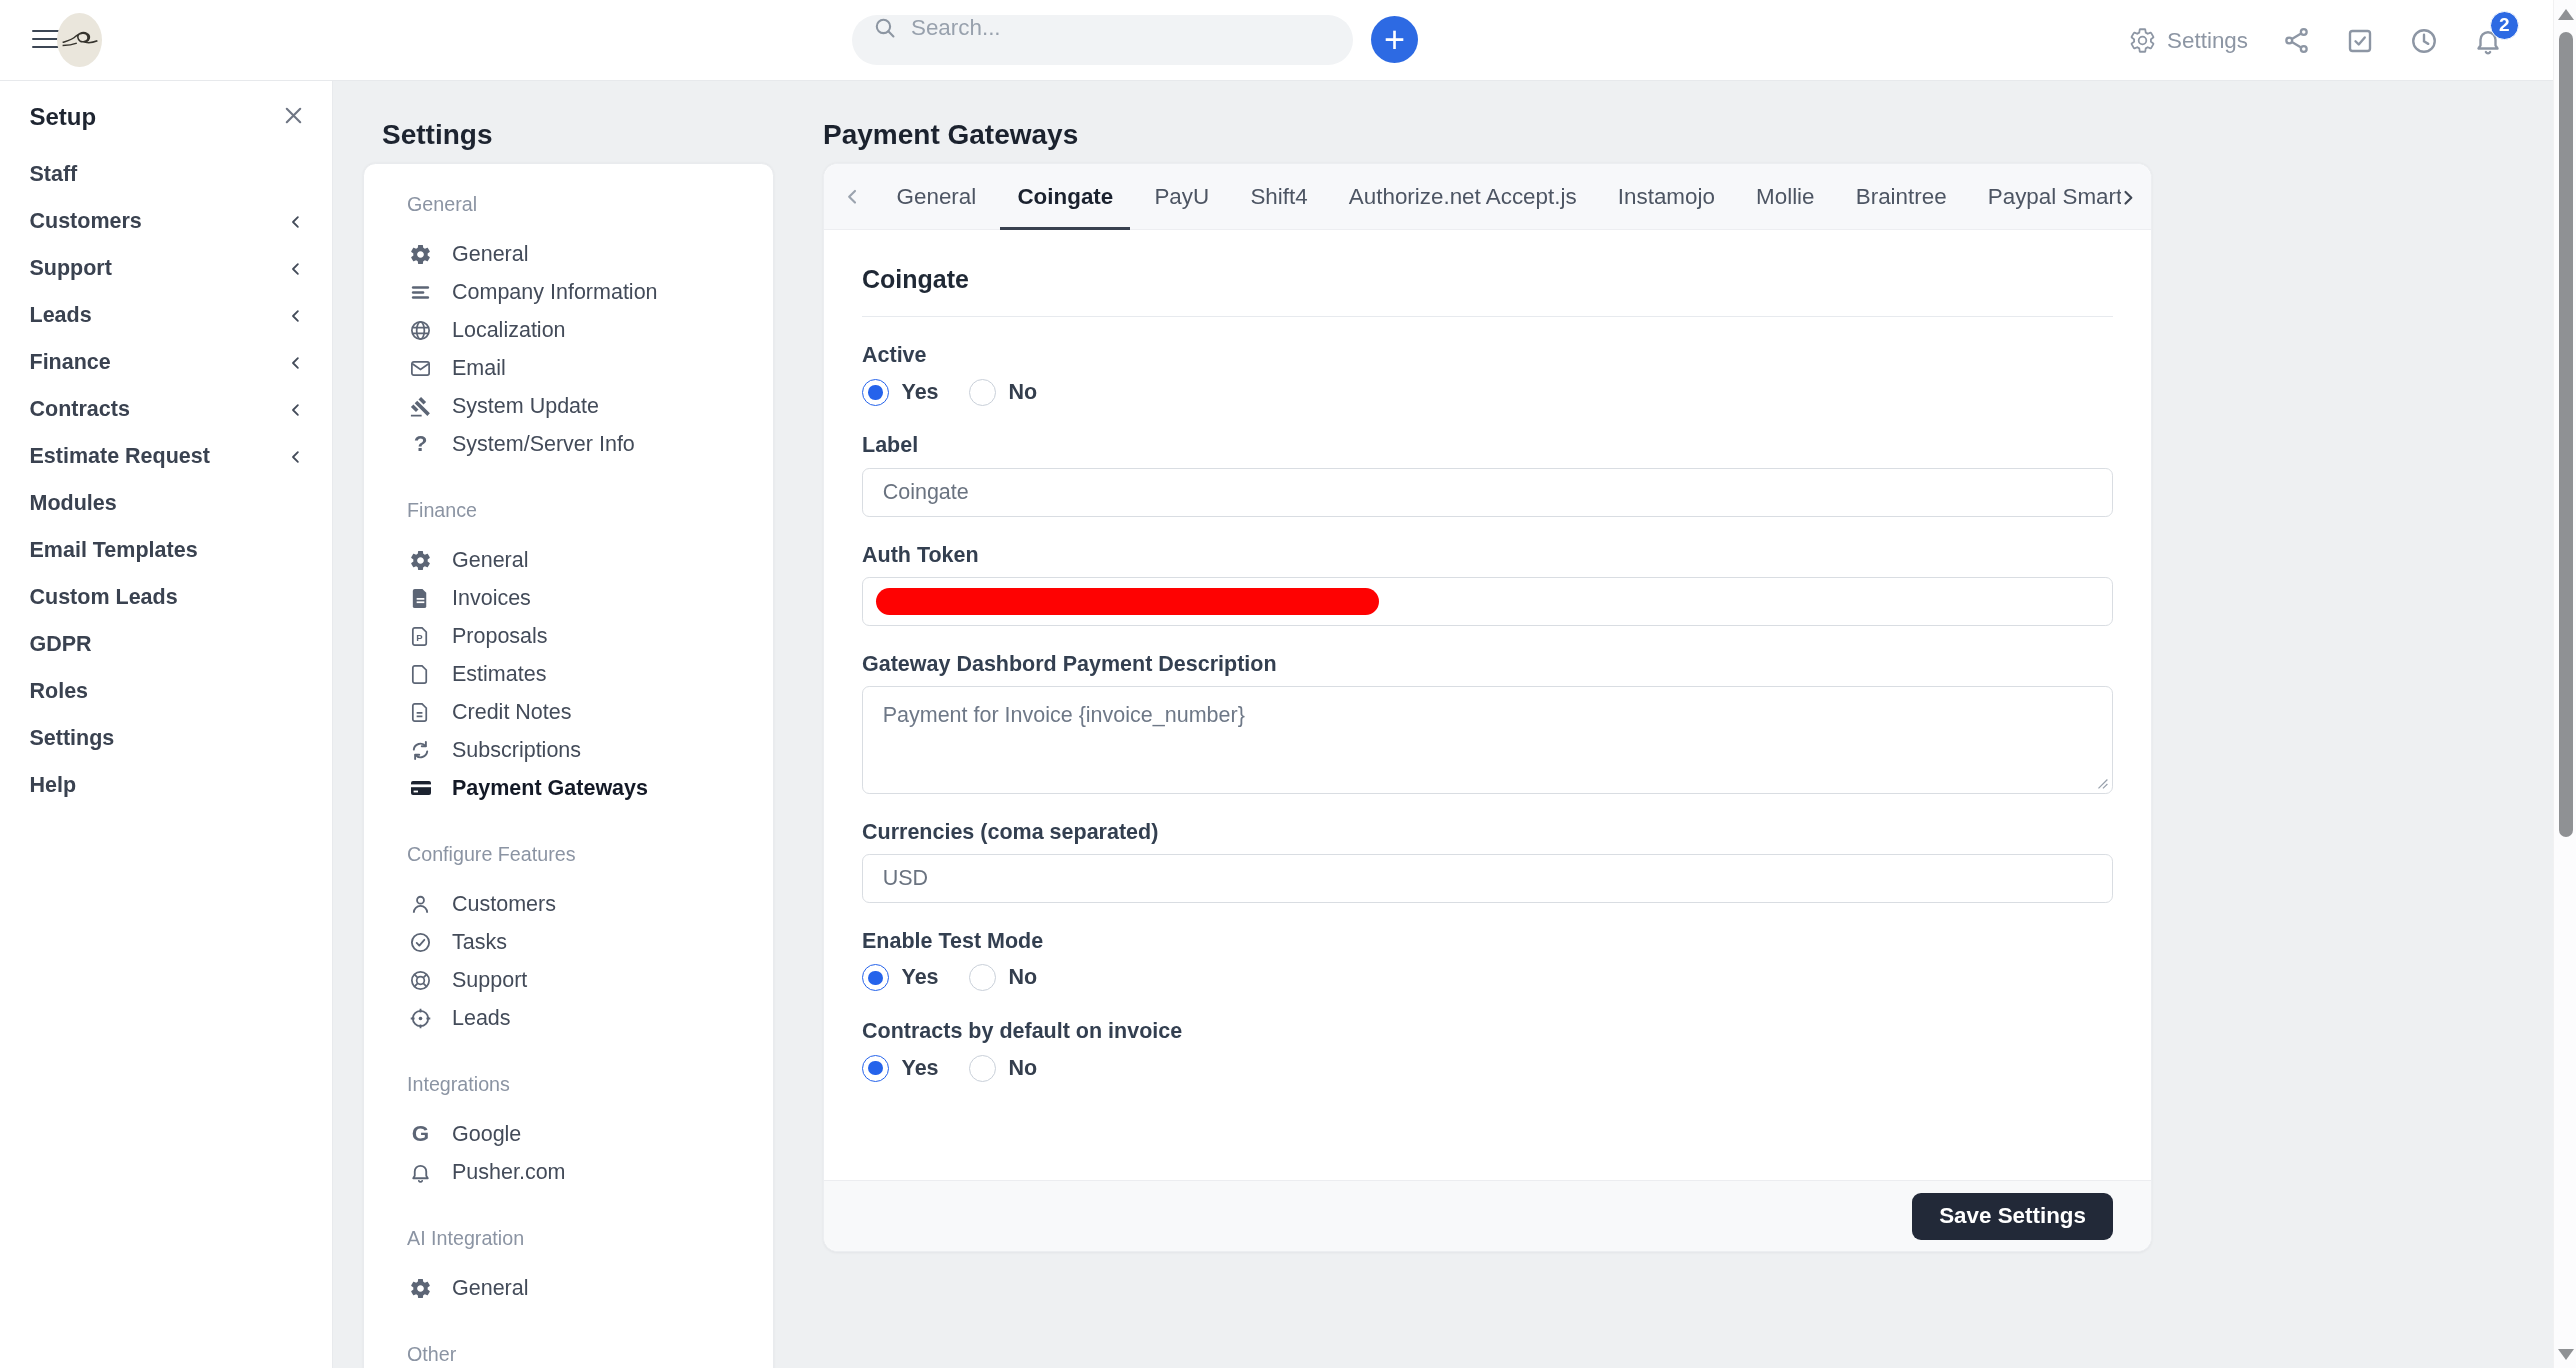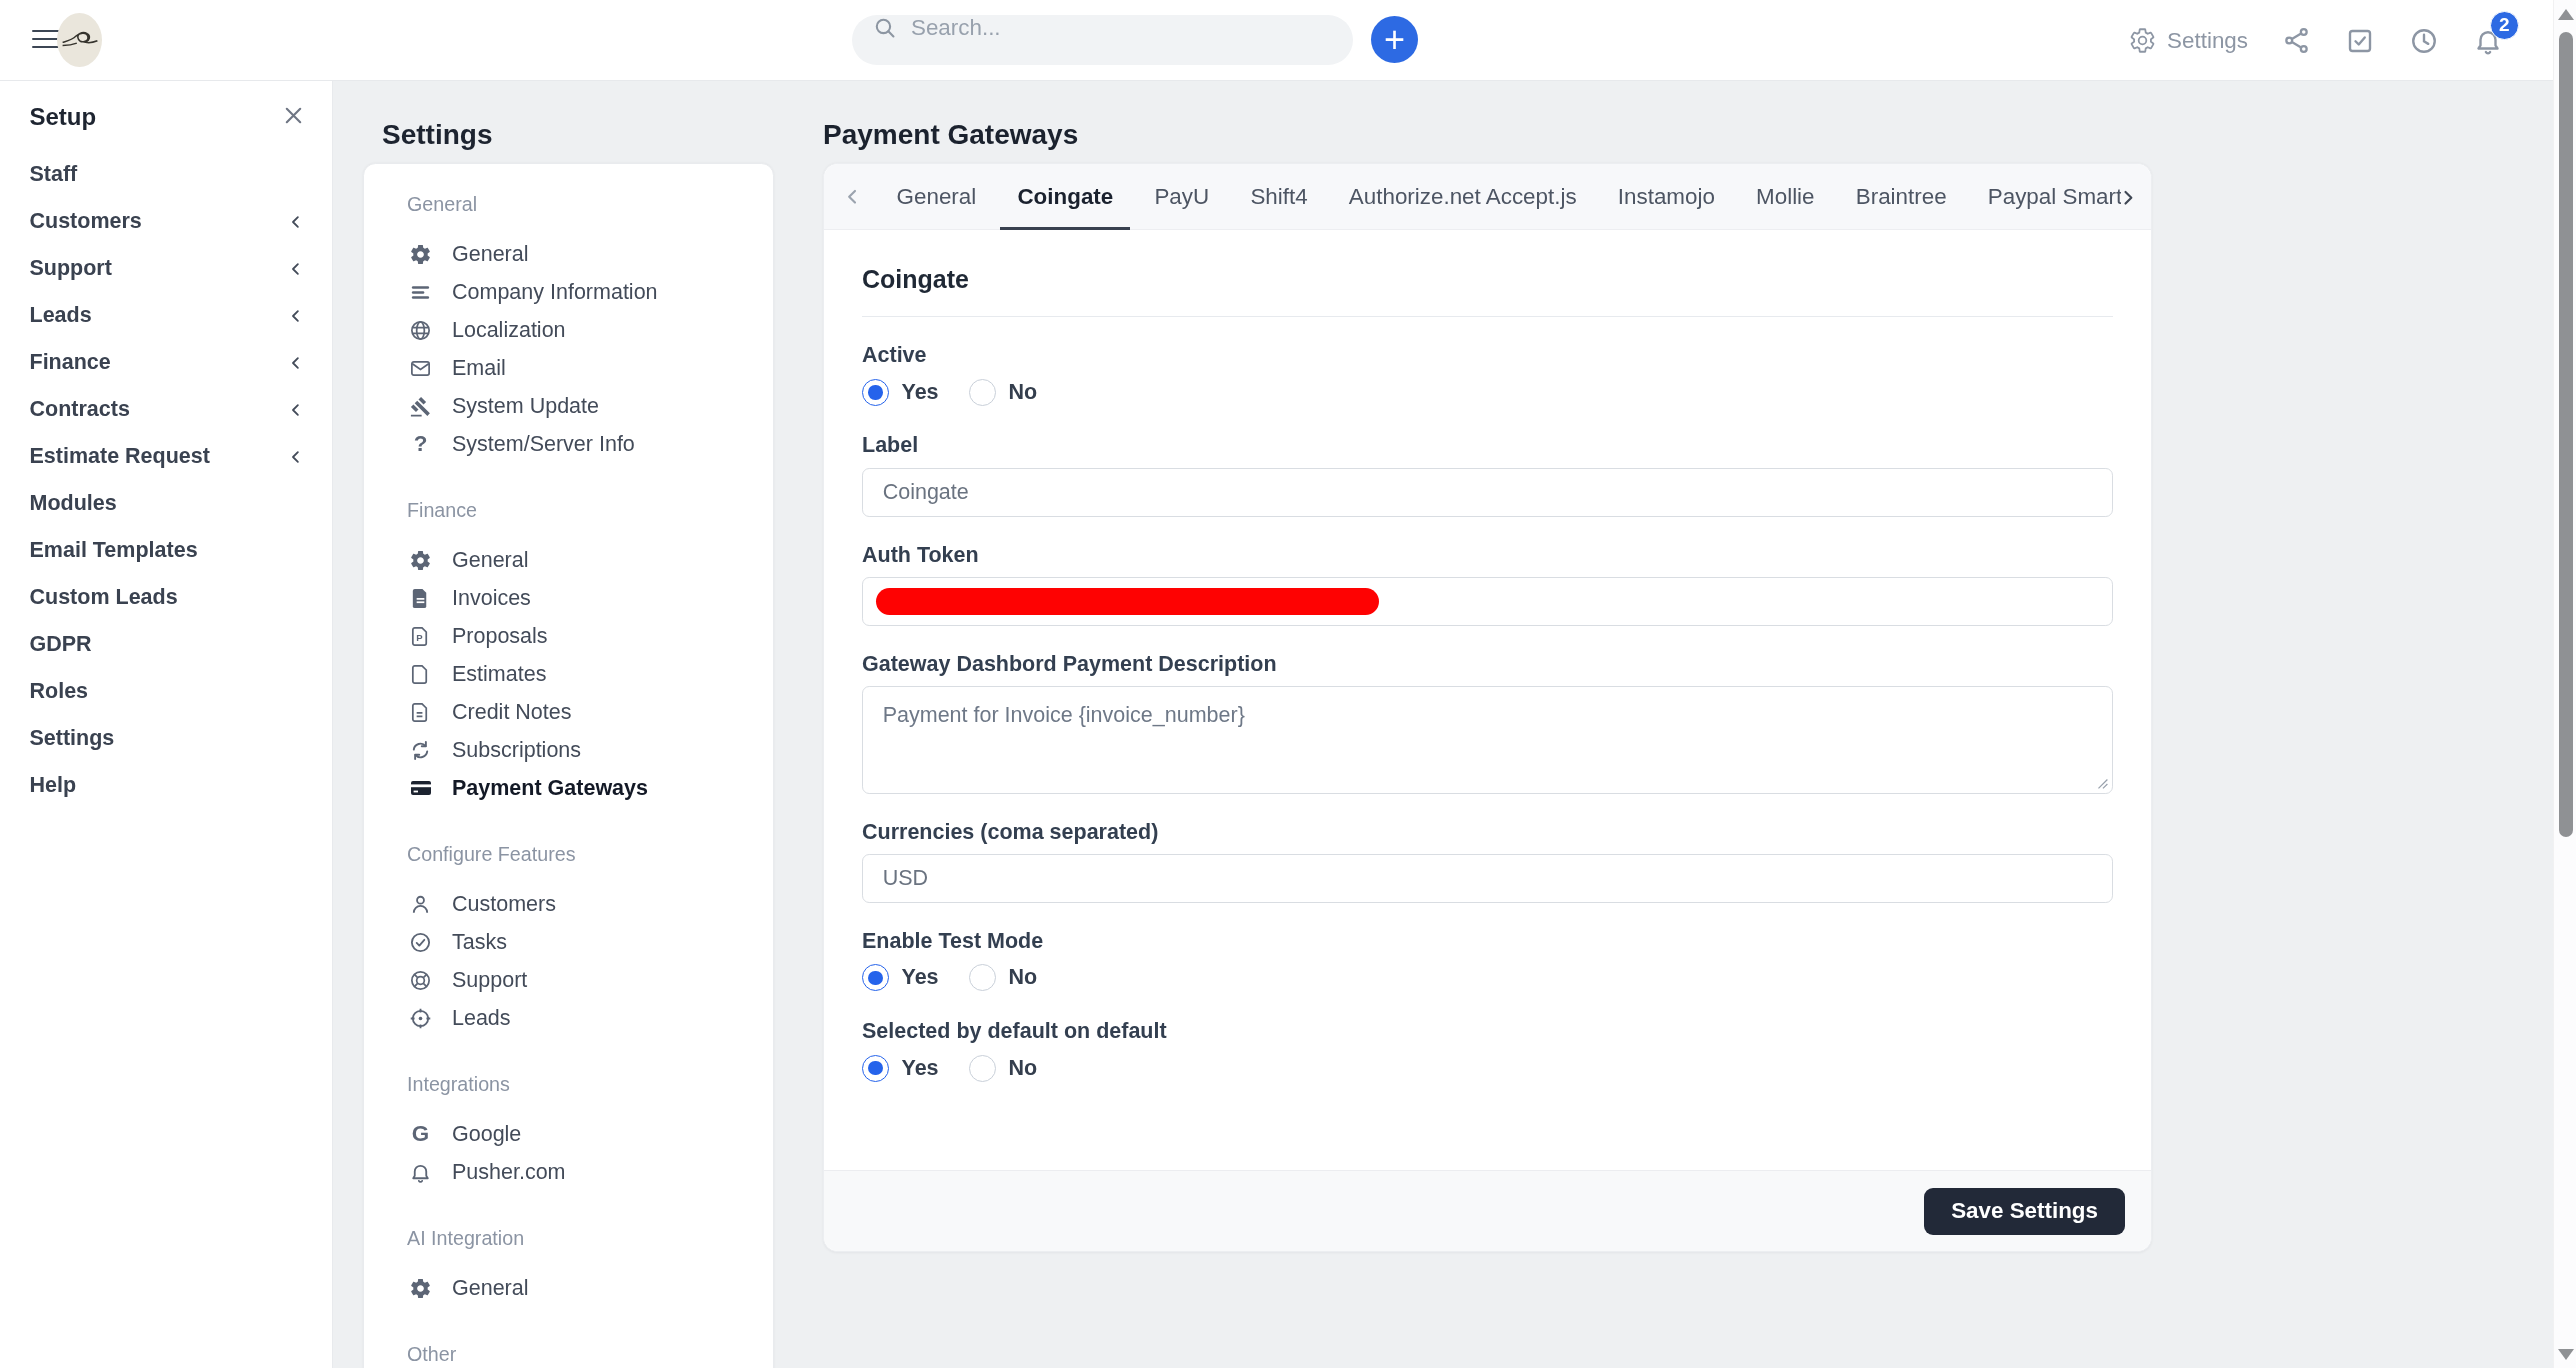--- a/index.html
+++ b/index.html
@@ -100,23 +100,23 @@
   .rlbl { font-size:21.5px; font-weight:600; color:#343e4d; margin-right:18px; }
   .inputbox { margin-top:10.7px; height:49px; border:0.9px solid #d9dde2; border-radius:7.2px;
               background:#fff; display:flex; align-items:center; padding:0 19.7px; font-size:21.5px;
               color:#6a7380; }
   .inputbox.auth { padding-left:13.4px; }
   .redbar { width:503px; height:27px; border-radius:13.4px; background:#fe0202; }
   .textareabox { margin-top:10.7px; height:108px; border:0.9px solid #d9dde2; border-radius:7.2px;
                  background:#fff; padding:16px 19.7px; font-size:21.5px; color:#6e7887;
                  position:relative; }
   .resize-h { position:absolute; right:3.6px; bottom:3.6px; width:14.3px; height:14.3px; color:#9aa2ad; }
-  .cfoot { margin-top:auto; height:81px; flex:none; background:#f8f9fa; border-top:0.9px solid #ecedf0;
+  .cfoot { margin-top:auto; height:71px; flex:none; background:#f8f9fa; border-top:0.9px solid #ecedf0;
            border-radius:0 0 14.3px 14.3px; display:flex; align-items:center; justify-content:flex-end;
-           padding-right:26px; }
+           padding-right:38px; }
   .savebtn { height:47px; padding:0 27px; background:#222938; color:#fff; border:none;
              border-radius:9px; font-size:22.4px; font-weight:600;
              font-family:"Liberation Sans",sans-serif; cursor:pointer; }
 </style>
 </head>
 <body>
 
 <svg width="0" height="0" style="position:absolute">
   <defs>
     <symbol id="i-gear" viewBox="0 0 24 24">
@@ -649,21 +649,21 @@
       <div class="fl">Enable Test Mode</div>
       <div class="radio-row">
         <span class="radio checked">
             <span class="dot"></span>
           </span>
         <span class="rlbl">Yes</span>
         <span class="radio"></span>
         <span class="rlbl">No</span>
       </div>
 
-      <div class="fl">Selected by default on default</div>
+      <div class="fl">Contracts by default on invoice</div>
       <div class="radio-row">
         <span class="radio checked">
             <span class="dot"></span>
           </span>
         <span class="rlbl">Yes</span>
         <span class="radio"></span>
         <span class="rlbl">No</span>
       </div>
     </div>
 

